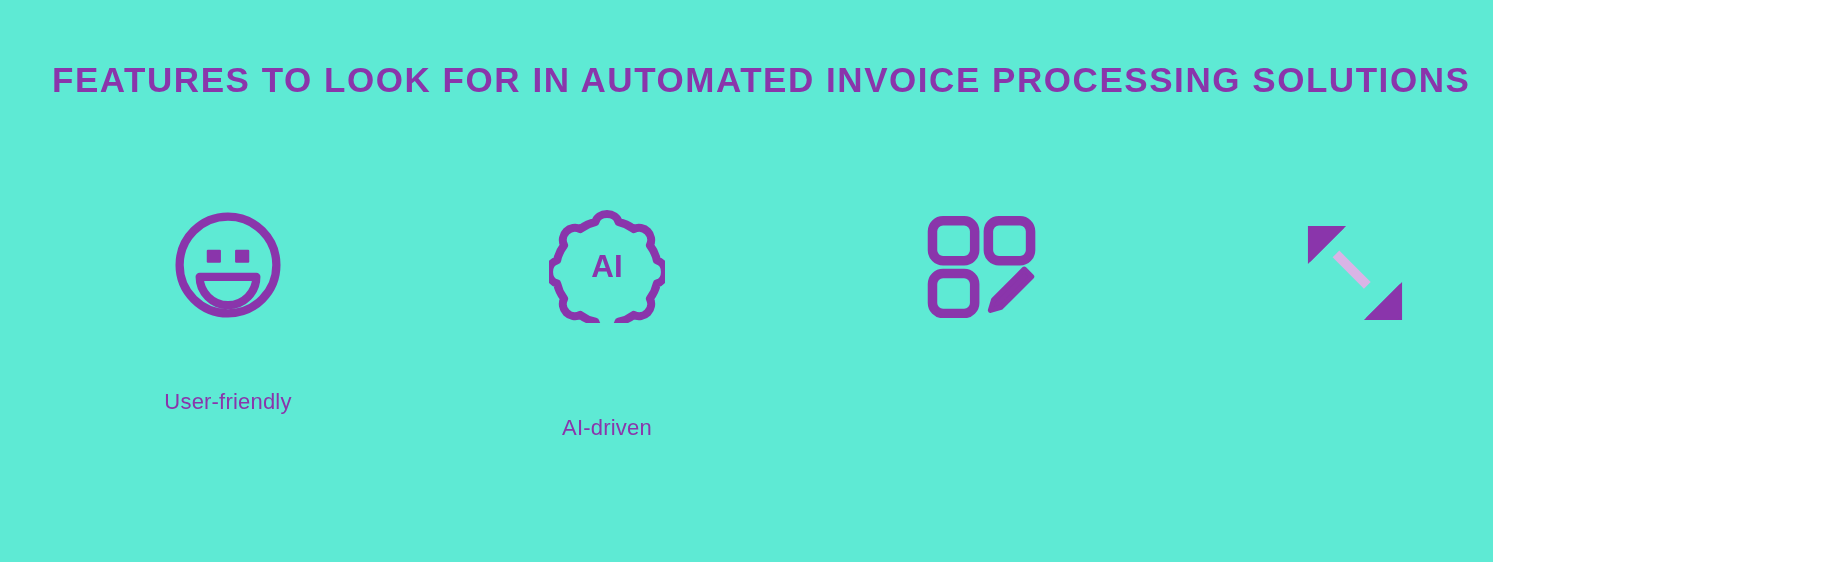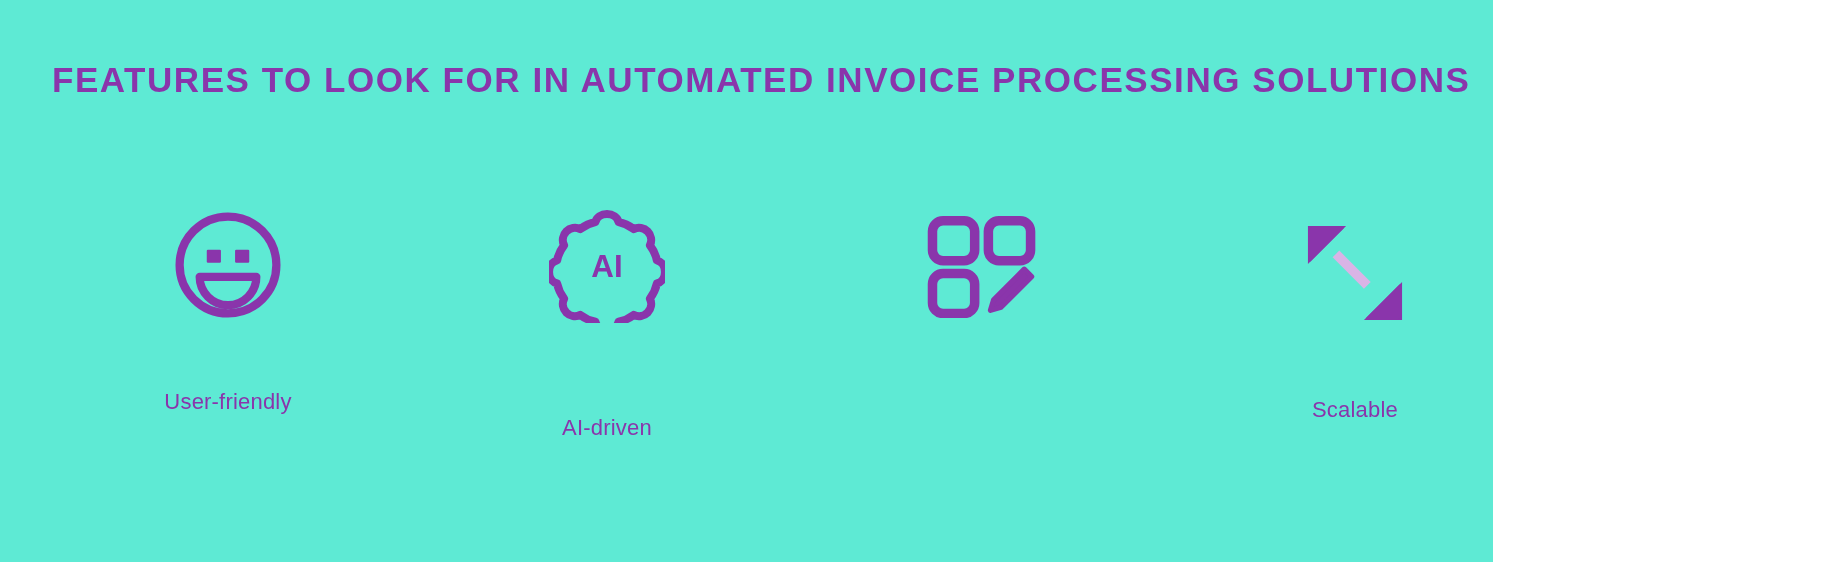--- a/index.html
+++ b/index.html
@@ -152,17 +152,16 @@
     <div class="feature" id="feature-3">
       <div class="feature-icon">
         <svg width="112" height="112" viewBox="0 0 100 100" aria-hidden="true">
           <path d="M36 30 L64 58 L58 64 L30 36 Z" fill="#d9b4e6"></path>
           <path d="M8 8 L42 8 L8 42 Z" fill="#8a35ab"></path>
           <rect x="8" y="8" width="34" height="34" rx="7" fill="#8a35ab" style="clip-path: polygon(0 0, 100% 0, 0 100%);"></rect>
           <path d="M92 92 L58 92 L92 58 Z" fill="#8a35ab"></path>
           <rect x="58" y="58" width="34" height="34" rx="7" fill="#8a35ab" style="clip-path: polygon(100% 0, 100% 100%, 0 100%);"></rect>
         </svg>
       </div>
-      <div class="feature-label">Scalable</div>
     </div>
 
   </div>
 </div>
 
 </body></html>

